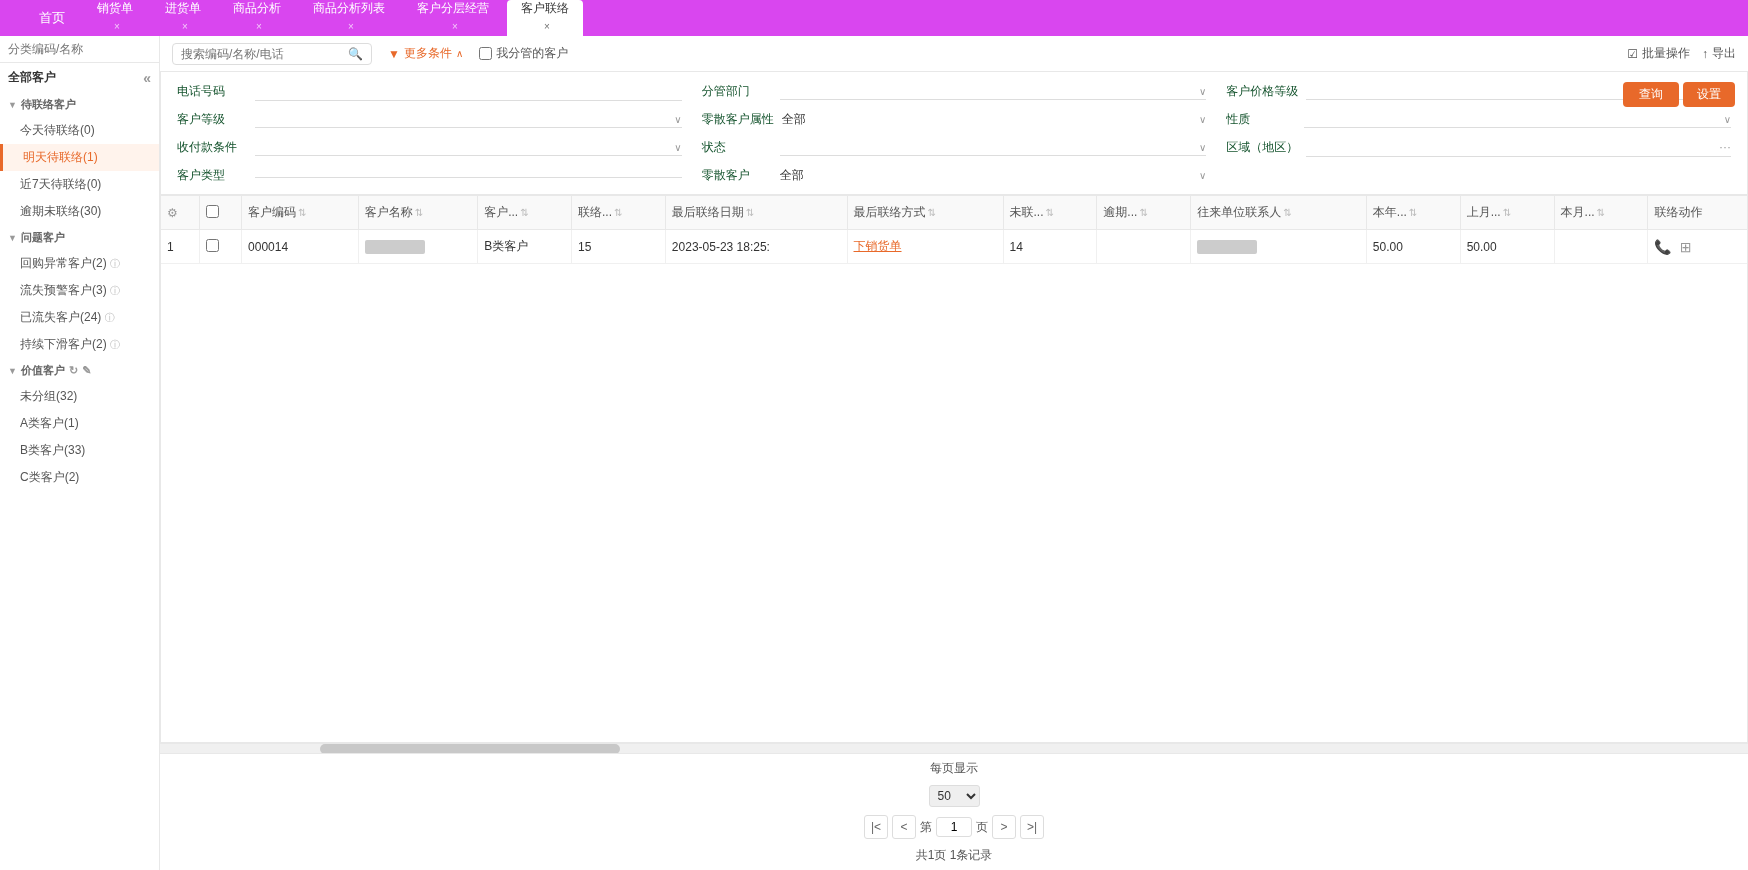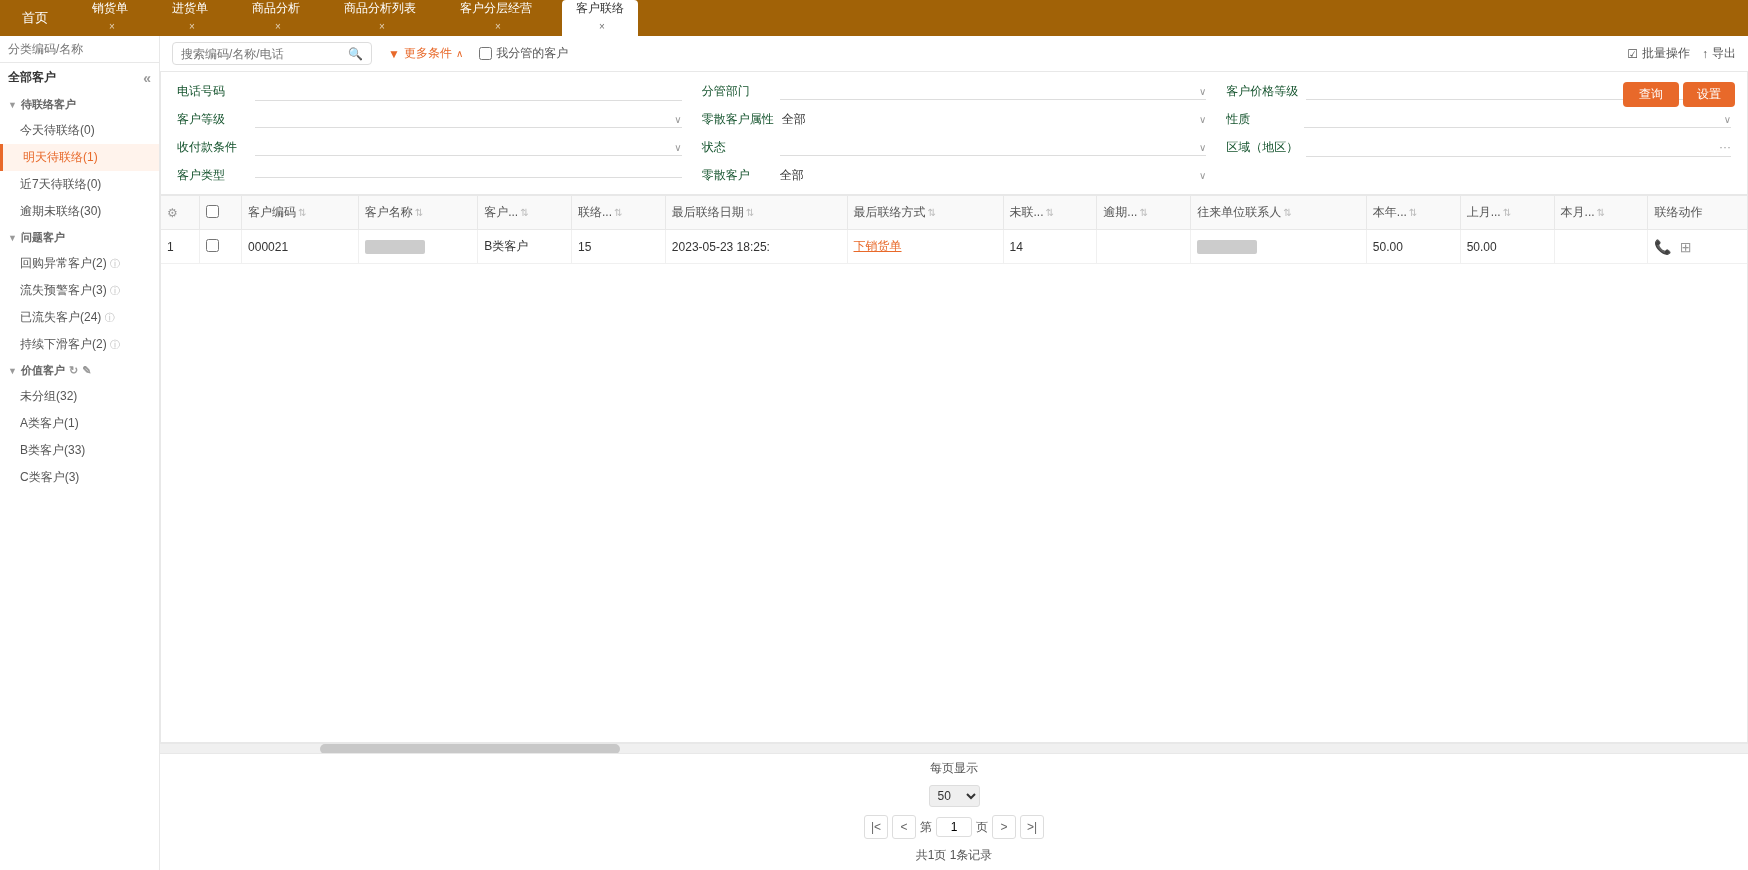--- a/index.html
+++ b/index.html
@@ -1,25 +1,25 @@
 <!DOCTYPE html>
 <html><head>
   <meta charset="utf-8">
   <style>
     * { box-sizing: border-box; margin: 0; padding: 0; font-family: 'Microsoft YaHei', Arial, sans-serif; font-size: 12px; }
     body { background: #f5f5f5; overflow: hidden; }
 
     
     .top-nav {
-      background: #a16207;
+      background: #d946ef;
       height: 36px;
       display: flex;
       align-items: center;
-      padding: 0 8px;
-      gap: 16px;
+      padding: 0 25px;
+      gap: 4px;
     }
     .nav-item {
       color: #fff;
       padding: 0 14px;
       height: 36px;
       display: flex;
       align-items: center;
       cursor: pointer;
       font-size: 13px;
       white-space: nowrap;
@@ -127,20 +127,21 @@
       flex-direction: column;
       overflow: hidden;
     }
 
     
     .toolbar {
       background: #fff;
       border-bottom: 1px solid #e8e8e8;
       padding: 6px 12px;
       display: flex;
+      align-items: center;
       gap: 8px;
     }
     .search-input-wrap {
       display: flex;
       align-items: center;
       border: 1px solid #ddd;
       border-radius: 4px;
       padding: 3px 8px;
       gap: 4px;
       width: 200px;
@@ -418,21 +419,21 @@
     <div class="sidebar-item sub">持续下滑客户(2) <span style="color:#bbb;font-size:10px;">ⓘ</span></div>
 
     <div class="sidebar-group-label2" style="display:flex;align-items:center;gap:4px;">
       价值客户
       <span style="color:#999;cursor:pointer;font-size:11px;">↻</span>
       <span style="color:#999;cursor:pointer;font-size:11px;">✎</span>
     </div>
     <div class="sidebar-item sub">未分组(32)</div>
     <div class="sidebar-item sub">A类客户(1)</div>
     <div class="sidebar-item sub">B类客户(33)</div>
-    <div class="sidebar-item sub">C类客户(3)</div>
+    <div class="sidebar-item sub">C类客户(2)</div>
   </div>
 
   <div class="content-area">
 
     <div class="toolbar">
       <div class="search-input-wrap">
         <input type="text" style="color: rgb(153, 153, 153);" placeholder="搜索编码/名称/电话">
         <span class="search-icon">🔍</span>
       </div>
       <div class="filter-btn">
@@ -581,21 +582,21 @@
             <th>
                 <div class="col-sort">本月...<span class="sort-icon">⇅</span></div>
               </th>
             <th>联络动作</th>
           </tr>
         </thead>
         <tbody>
           <tr>
             <td>1</td>
             <td><input type="checkbox" style=""></td>
-            <td>000021</td>
+            <td>000014</td>
             <td><span class="blurred-text">Ea</span></td>
             <td>B类客户</td>
             <td>15</td>
             <td>2023-05-23 18:25:</td>
             <td><span class="link-text">下销货单</span></td>
             <td>14</td>
             <td></td>
             <td><span class="blurred-text">&nbsp;&nbsp;&nbsp;&nbsp;&nbsp;&nbsp;&nbsp;&nbsp;</span></td>
             <td>50.00</td>
             <td>50.00</td>

